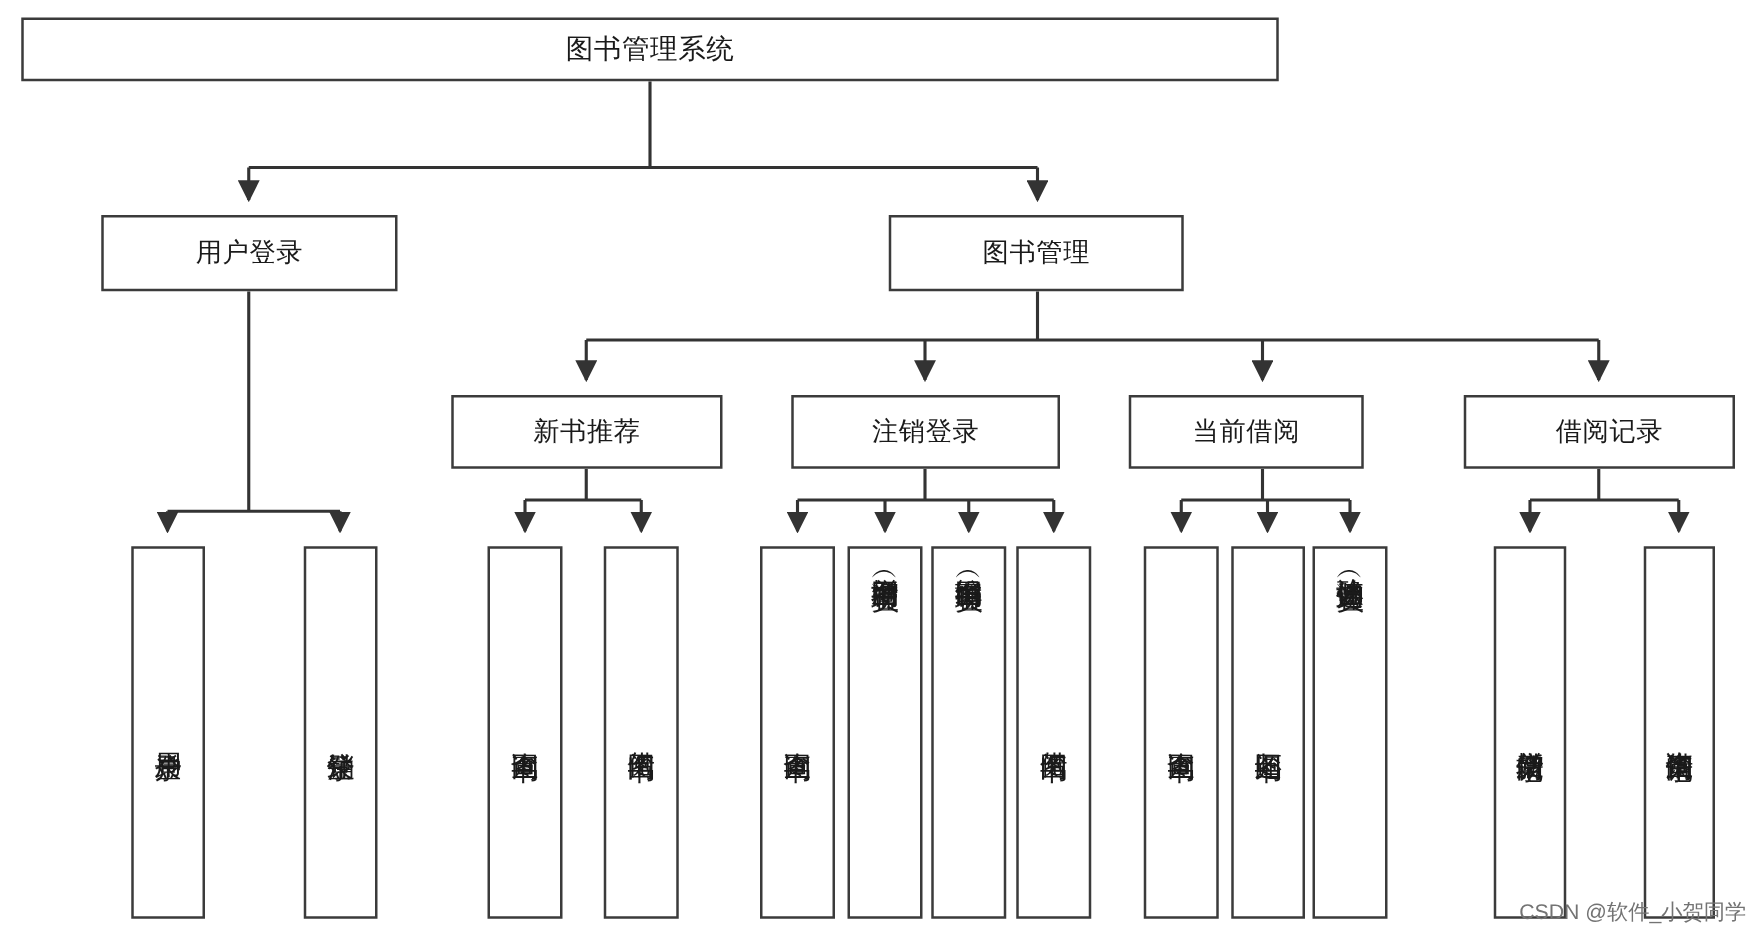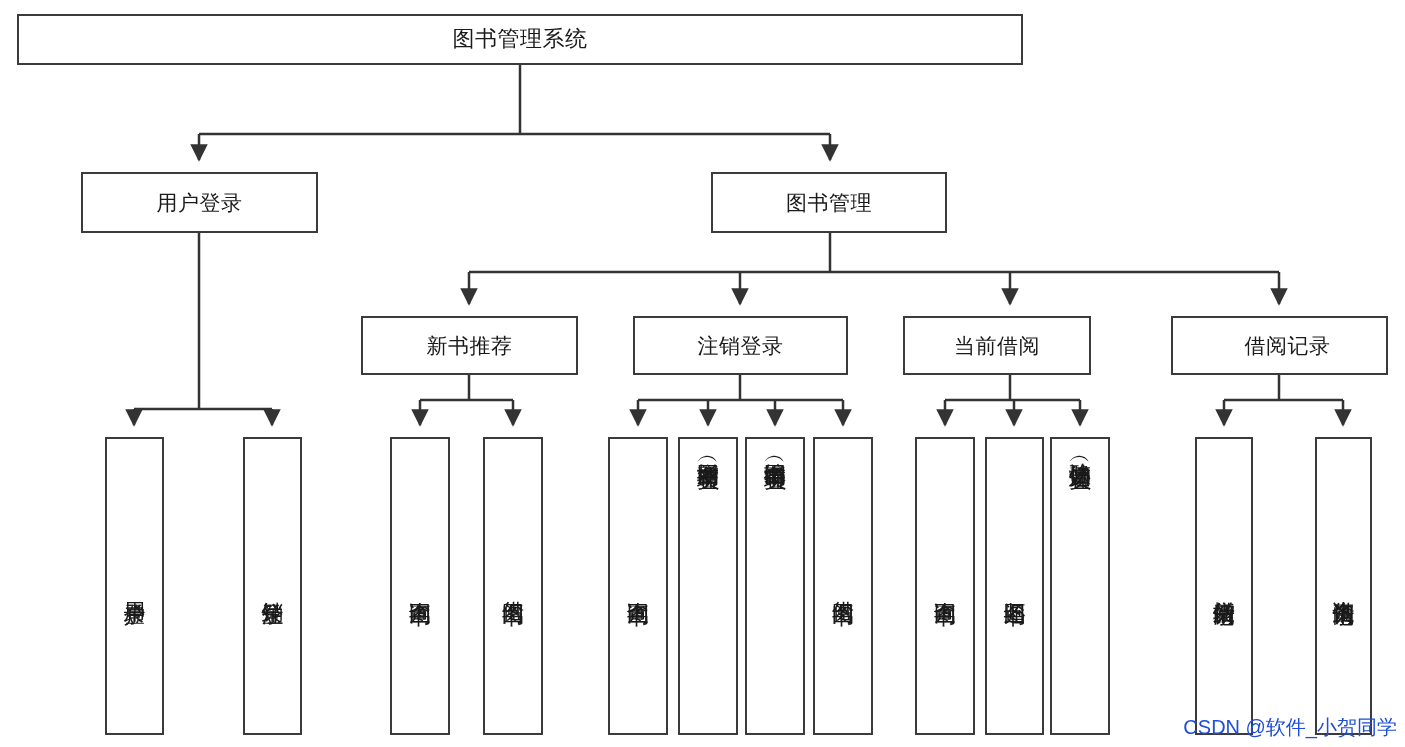--- a/index.html
+++ b/index.html
@@ -55,22 +55,22 @@
     white-space: nowrap;
   }
   .node.leaf.center-v {
     align-items: center;
     padding-top: 0;
   }
   #watermark {
     position: absolute;
     right: 8px;
     bottom: 6px;
-    font-size: 20px;
-    color: #1d4ed8;
+    font-size: 17px;
+    color: #737373;
     white-space: nowrap;
     z-index: 3;
   }
 </style>
 </head>
 <body>
 
 <div id="canvas">
 
   <svg id="edges" viewBox="0 0 1405 747" xmlns="http://www.w3.org/2000/svg">

